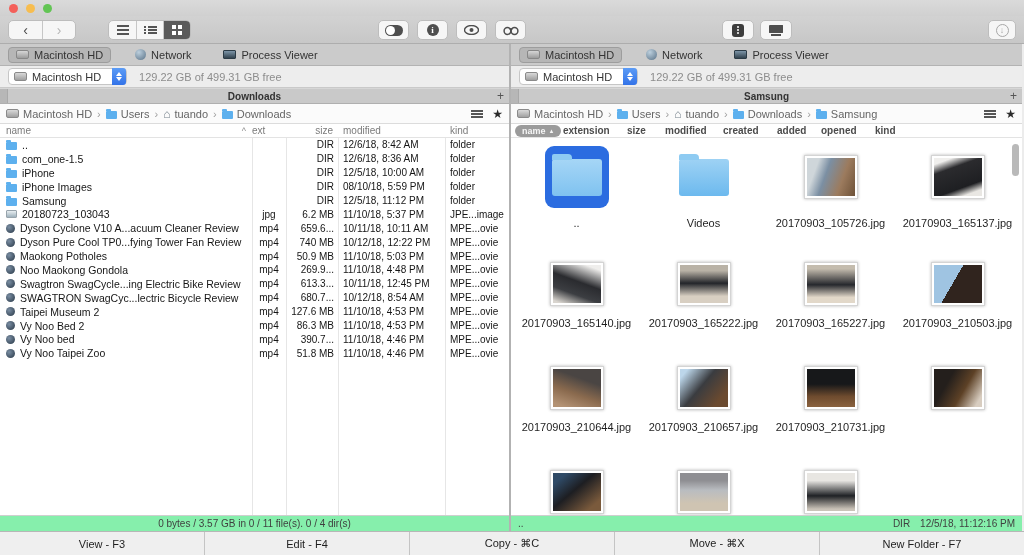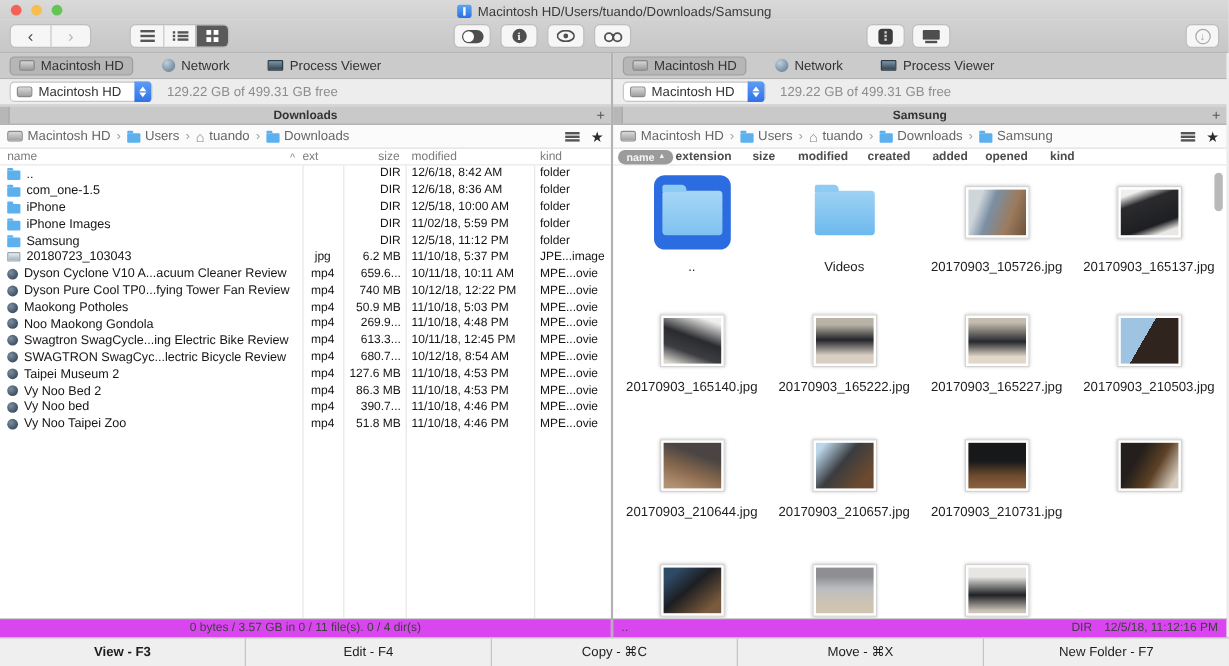--- a/index.html
+++ b/index.html
@@ -128,41 +128,37 @@
   .th-box-brown    { background:linear-gradient(150deg,#8a97a4 10%,#33302f 42%,#5a3f2a 82%); }
   .th-mon-brown    { background:linear-gradient(200deg,#4a4543 30%,#8a6a4e 62%,#b39274 92%); }
   .th-tv-brown     { background:linear-gradient(130deg,#bcd6ea 10%,#3a3c40 45%,#6b4a2f 82%); }
   .th-cabinet      { background:linear-gradient(#17181a 40%,#6e4b2e 72%,#8a623f 100%); }
   .th-closeup      { background:linear-gradient(120deg,#241f1c 30%,#5d4126 60%,#d8cdc0 90%); }
   .th-tv-desk      { background:linear-gradient(140deg,#2f4a66 15%,#1d1e22 45%,#7a5a3c 85%); }
   .th-router-slv   { background:linear-gradient(#8f8f93 0 20%,#b9bcc0 45%,#cfc4b2 80%); }
   .th-router-blk   { background:linear-gradient(#e8e6e2 20%,#1f2125 60%,#cac3b8 95%); }
 
   
-  .statusrow { height:16px; background:#d946ef; border-top:1px solid #cfcfcf; font-size:10px; color:#3f3f3f; display:flex; align-items:center; padding:0 7px; flex:none; }
+  .statusrow { height:16px; background:#86efac; border-top:1px solid #cfcfcf; font-size:10px; color:#3f3f3f; display:flex; align-items:center; padding:0 7px; flex:none; }
   .statusrow.center { justify-content:center; }
   .status-right { margin-left:auto; display:flex; gap:10px; }
   .fnbar { height:24px; background:#efefef; border-top:1px solid #b7b7b7; display:flex; flex:none; }
   .fnbtn { flex:1; font-size:11px; color:#1e1e1e; display:flex; align-items:center; justify-content:center; background:transparent; border:none; border-left:1px solid #c4c4c4; font-family:"Liberation Sans", sans-serif; }
-  .fnbtn:first-child { border-left:none;font-weight:bold; }
+  .fnbtn:first-child { border-left:none; }
 </style>
 </head>
 <body>
 
 <div class="window">
 
   <div class="titlebar">
     <div class="lights">
       <span class="light r"></span>
       <span class="light y"></span>
       <span class="light g"></span>
-    </div>
-    <div class="title-wrap">
-      <span class="appicon"></span>
-      <span>Macintosh HD/Users/tuando/Downloads/Samsung</span>
     </div>
   </div>
 
   <div class="toolbar">
     <div class="tbtn seg" style="left:8px; width:68px;">
       <span class="segc">‹</span>
       <span class="segc fwd">›</span>
     </div>
     <div class="tbtn seg seg3" style="left:108px; width:83px;">
       <span class="segc">
@@ -307,21 +303,21 @@
             <span class="c-mod">12/5/18, 10:00 AM</span>
             <span class="c-kind">folder</span>
           </div>
           <div class="frow">
             <span class="c-name">
               <span class="icn icn-folder"></span>
               <span>iPhone Images</span>
             </span>
             <span class="c-ext"></span>
             <span class="c-size">DIR</span>
-            <span class="c-mod">11/02/18, 5:59 PM</span>
+            <span class="c-mod">08/10/18, 5:59 PM</span>
             <span class="c-kind">folder</span>
           </div>
           <div class="frow">
             <span class="c-name">
               <span class="icn icn-folder"></span>
               <span>Samsung</span>
             </span>
             <span class="c-ext"></span>
             <span class="c-size">DIR</span>
             <span class="c-mod">12/5/18, 11:12 PM</span>

